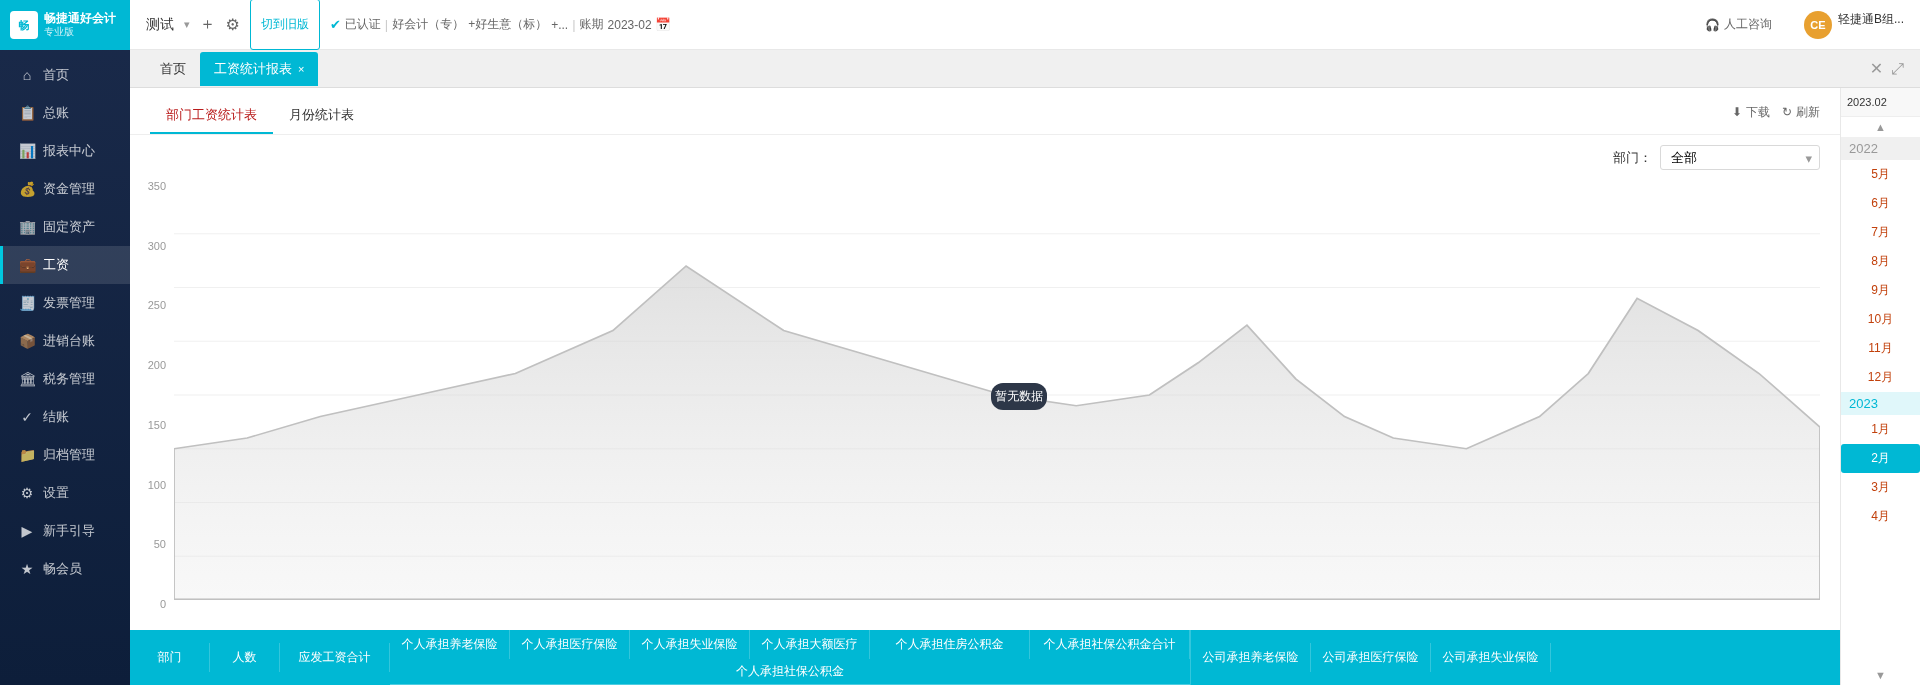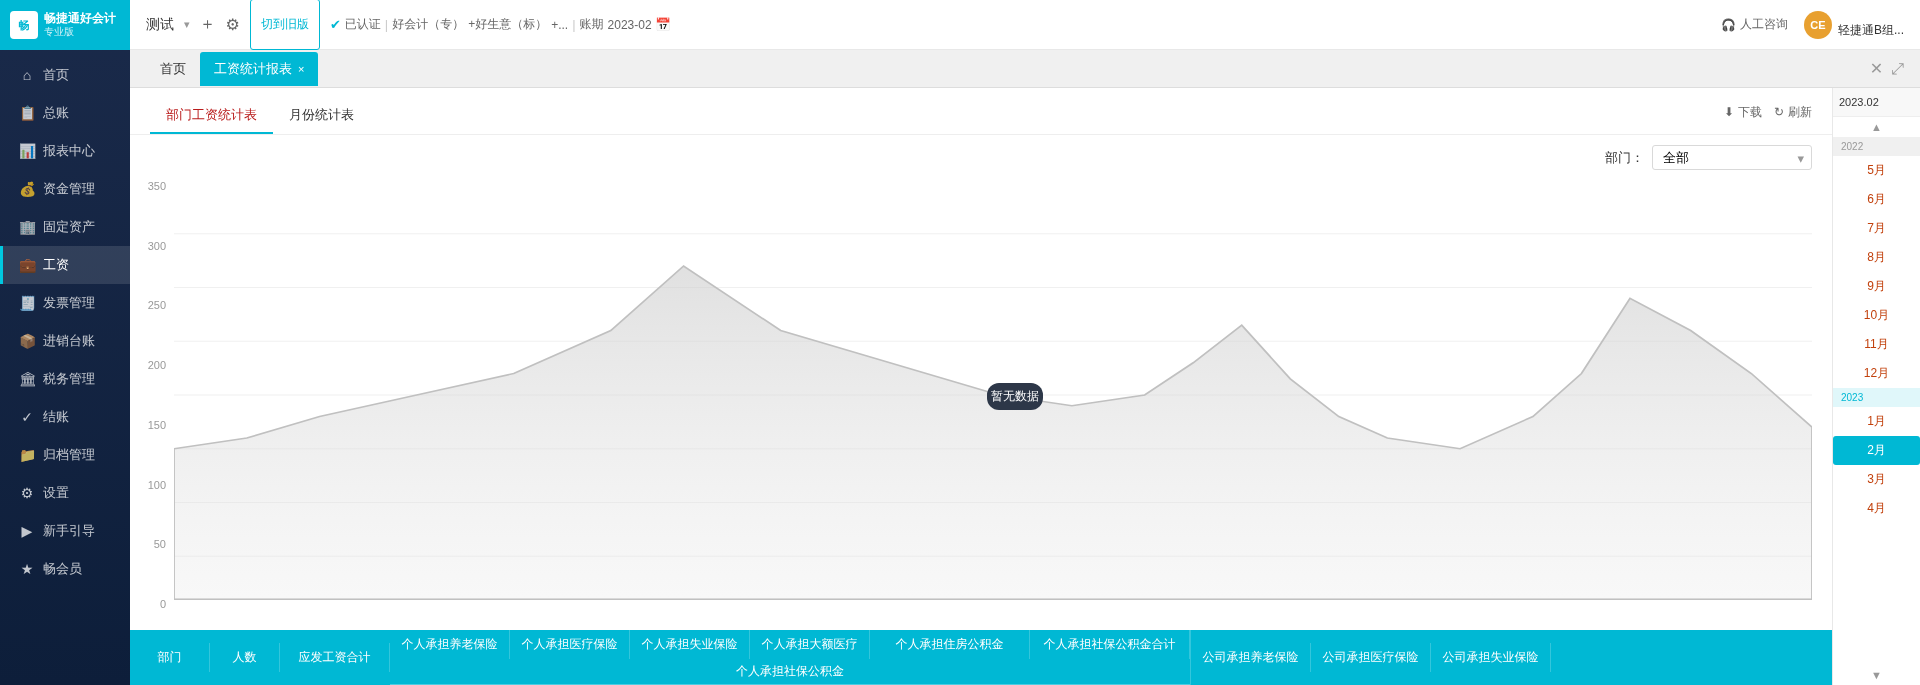--- a/index.html
+++ b/index.html
@@ -66,21 +66,21 @@
     .topbar-switch-btn {
       border: 1px solid #00b8d4; color: #00b8d4; background: white;
       padding: 16px 10px; border-radius: 3px; cursor: pointer; font-size: 12px;
     }
     .topbar-badge { display: flex; align-items: center; gap: 4px; }
     .badge-icon { color: #00b8d4; font-size: 13px; }
     .badge-text { color: #666; font-size: 12px; }
     .badge-sep { color: #ccc; }
     .topbar-right { margin-left: auto; display: flex; align-items: center; gap: 16px; }
     .topbar-help { color: #666; font-size: 12px; display: flex; align-items: center; gap: 4px; cursor: pointer; }
-    .topbar-user { display: flex; align-items: flex-end; gap: 6px; cursor: pointer; }
+    .topbar-user { display: flex; align-items: flex-start; gap: 6px; cursor: pointer; margin-left: 16px; }
     .user-avatar { width: 28px; height: 28px; border-radius: 50%; background: #e8a030; display: flex; align-items: center; justify-content: center; color: white; font-size: 11px; font-weight: bold; }
     .user-name { font-size: 12px; color: #333; }
 
     
     .content-area {
       flex: 1;
       display: flex;
       flex-direction: column;
       overflow: hidden;
       position: relative;
@@ -187,39 +187,39 @@
       color: white;
       font-size: 12px;
       border-right: 1px solid rgba(255,255,255,0.2);
       flex-shrink: 0;
     }
     .table-col.wide { min-width: 160px; }
     .table-col.narrow { min-width: 80px; }
 
     
     .right-panel {
-      width: 88px;
+      width: 80px;
       background: white;
       border-left: 1px solid #e8e8e8;
       display: flex;
       flex-direction: column;
       overflow: hidden;
       flex-shrink: 0;
     }
     .date-header {
       background: #f8f8f8;
       padding: 8px 6px;
       font-size: 12px;
       color: #333;
       text-align: center;
       border-bottom: 1px solid #eee;
       display: flex; align-items: center; justify-content: space-between;
     }
     .date-list { flex: 1; overflow-y: auto; }
-    .date-year { font-size: 10px; color: #999; padding: 4px 8px; background: #f0f0f0; }
+    .date-year { font-size: 13px; color: #999; padding: 4px 8px; background: #f0f0f0; }
     .date-year.current { background: #e0f7fa; color: #00b8d4; }
     .date-month {
       padding: 6px 8px;
       font-size: 12px; color: #c2410c;
       cursor: pointer; text-align: center;
     }
     .date-month.active { background: #00b8d4; color: white; border-radius: 3px; }
     .date-up-btn, .date-down-btn {
       text-align: center; padding: 4px;
       cursor: pointer; color: #999; font-size: 11px;

